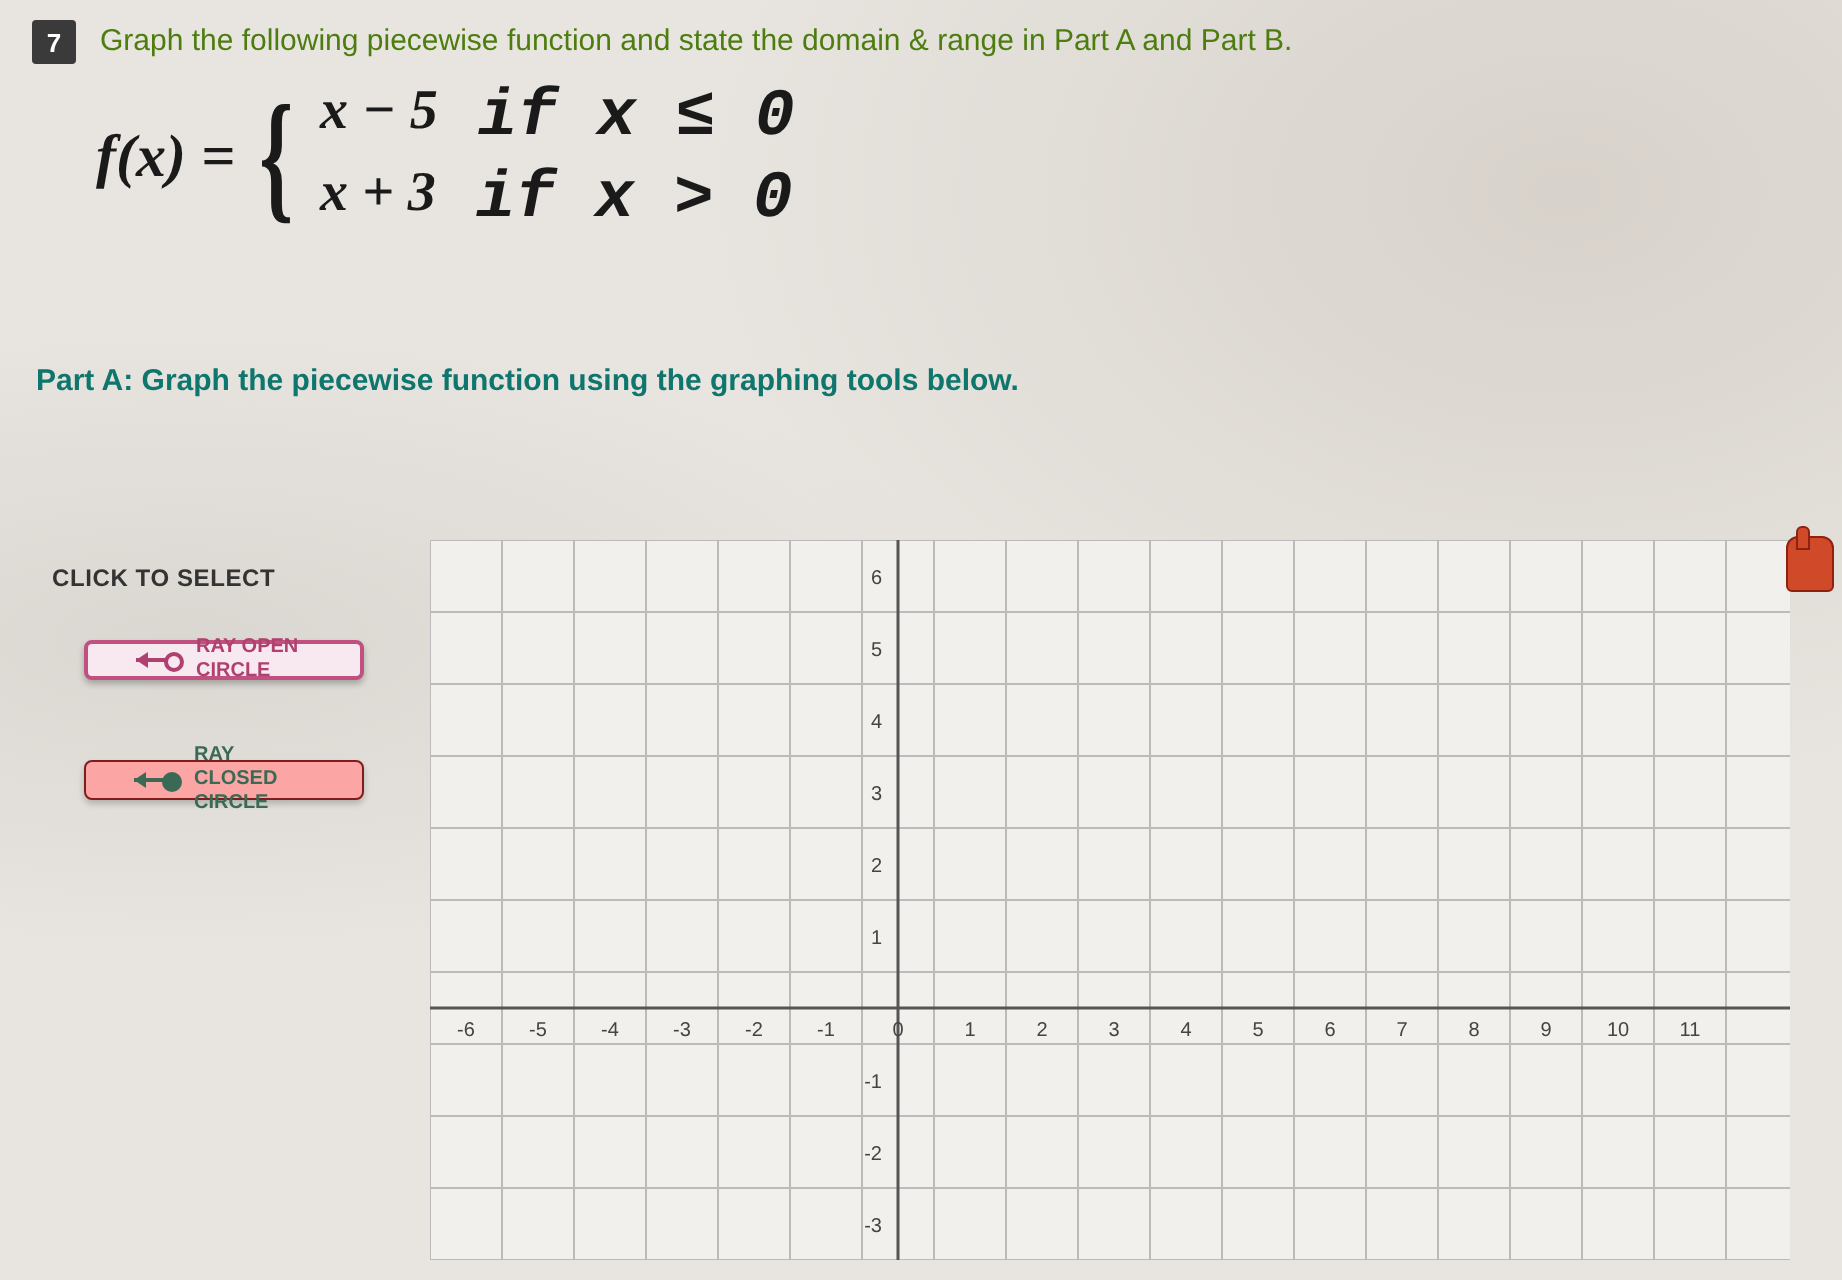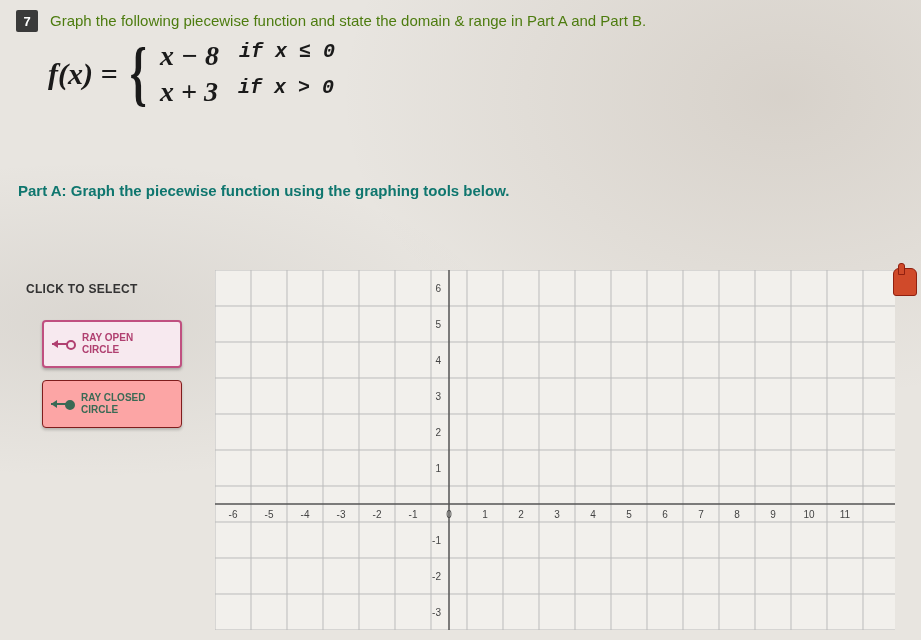--- a/index.html
+++ b/index.html
@@ -49,44 +49,44 @@
     }
     .brace {
       font-size: 72px;
       font-style: normal;
       line-height: 0.8;
       margin: 0 8px 0 6px;
       transform: scaleX(0.6);
     }
     .cases { display: inline-flex; flex-direction: column; gap: 4px; font-size: 28px; }
     .case-line { display: flex; gap: 20px; }
-    .if-text { font-style: italic; font-family: 'Courier New', monospace; font-size: 20px; }
+    .if-text { font-style: italic; font-family: 'Courier New', monospace; font-size: 33px; }
     .part-a {
       position: absolute;
       top: 182px; left: 18px;
       font-size: 15px;
       color: #0f766e;
     }
     .part-a b { font-weight: bold; }
     .click-select {
       position: absolute;
       top: 282px; left: 26px;
       font-size: 12px;
       font-weight: bold;
       color: #333;
       letter-spacing: 0.3px;
     }
     .tool-btn {
       position: absolute;
       left: 42px;
       width: 140px;
-      height: 48px;
+      height: 20px;
       display: flex;
       align-items: center;
-      padding: 4px 8px;
+      padding: 4px 24px;
       border-radius: 4px;
       font-size: 10px;
       font-weight: bold;
       line-height: 1.2;
       cursor: pointer;
     }
     .tool-btn .arrow {
       width: 22px;
       height: 2px;
       background: currentColor;
@@ -159,21 +159,21 @@
 
 <div class="q-num">7</div>
 
 <div class="prompt-text">Graph the following piecewise function and state the domain &amp; range in Part A and Part B.</div>
 
 <div class="formula">
   <span>f(x) =</span>
   <span class="brace">{</span>
   <span class="cases">
     <span class="case-line">
-      <span>x − 8</span>
+      <span>x − 5</span>
       <span class="if-text">if x ≤ 0</span>
     </span>
     <span class="case-line">
       <span>x + 3</span>
       <span class="if-text">if x &gt; 0</span>
     </span>
   </span>
 </div>
 
 <div class="part-a">

